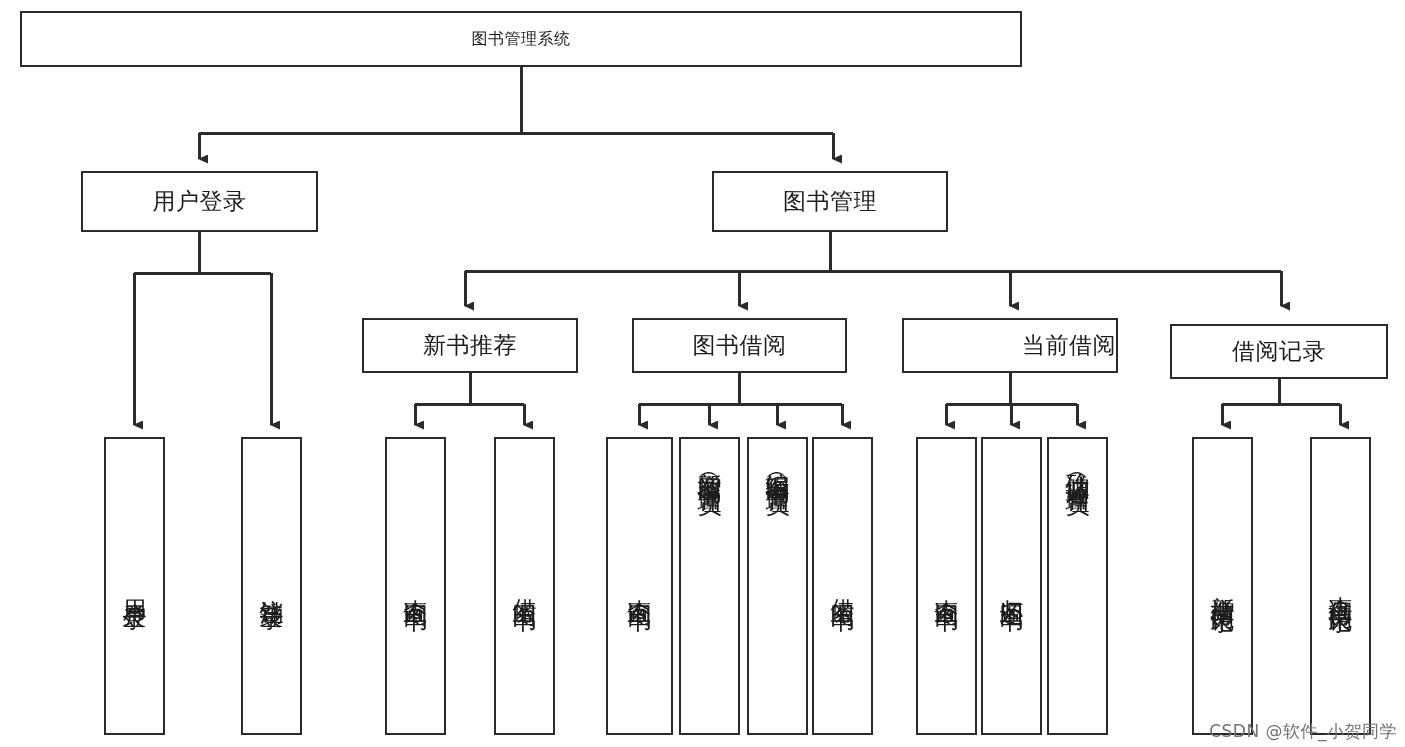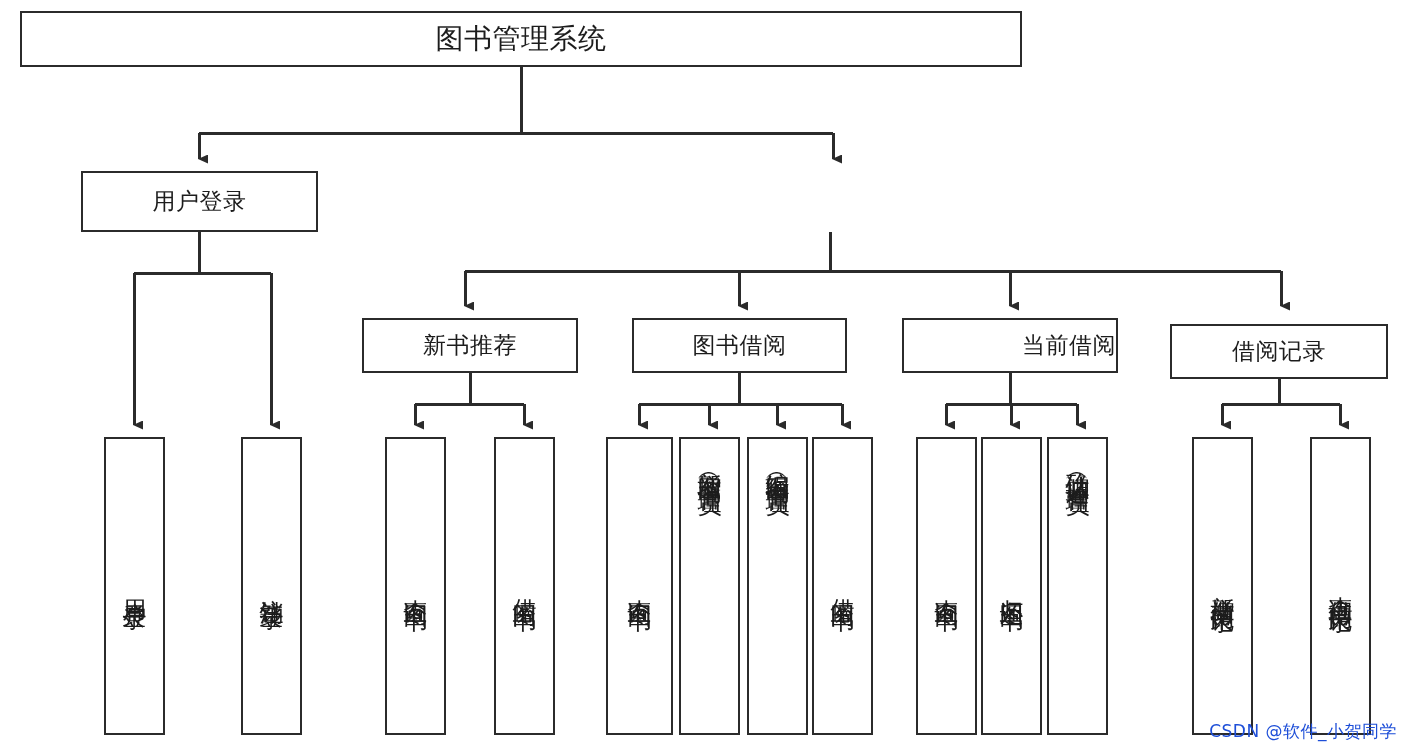--- a/index.html
+++ b/index.html
@@ -42,21 +42,21 @@
     letter-spacing: 0.5px;
     color: #1c1c1c;
     line-height: 1.12;
   }
   
   .node.horiz .node-label {
     writing-mode: horizontal-tb;
     font-size: 23px;
   }
   .node.root .node-label {
-    font-size: 28px;
+    font-size: 16px;
   }
   
   .node.vert {
     align-items: flex-start;
     padding-top: 14px;
   }
   .node.vert .node-label {
     writing-mode: vertical-rl;
     text-orientation: upright;
     font-size: 24px;
@@ -66,21 +66,21 @@
   }
   .node.vert.centerv {
     align-items: center;
     padding-top: 0;
   }
   #watermark {
     position: absolute;
     right: 8px;
     bottom: 4px;
     font-size: 17px;
-    color: #1d4ed8;
+    color: #737373;
     letter-spacing: 0.5px;
     white-space: nowrap;
     user-select: none;
   }
 </style>
 </head>
 <body>
 
 <div id="diagram-root">
 
@@ -134,20 +134,23 @@
     </g>
   </svg>
 
   <div class="node horiz root" style="left:20px; top:11px; width:1002px; height:56px;">
     <span class="node-label">图书管理系统</span>
   </div>
 
   <div class="node horiz" style="left:81px; top:171px; width:237px; height:61px;">
     <span class="node-label">用户登录</span>
   </div>
+  <div class="node horiz" style="left:712px; top:171px; width:236px; height:61px;">
+    <span class="node-label">图书管理</span>
+  </div>
 
   <div class="node horiz" style="left:632px; top:318px; width:215px; height:55px;">
     <span class="node-label">图书借阅</span>
   </div>
   <div class="node horiz" style="left:362px; top:318px; width:216px; height:55px;">
     <span class="node-label">新书推荐</span>
   </div>
   <div class="node horiz" style="left:902px; top:318px; width:216px; height:55px;justify-content:flex-end;">
     <span class="node-label">当前借阅</span>
   </div>

